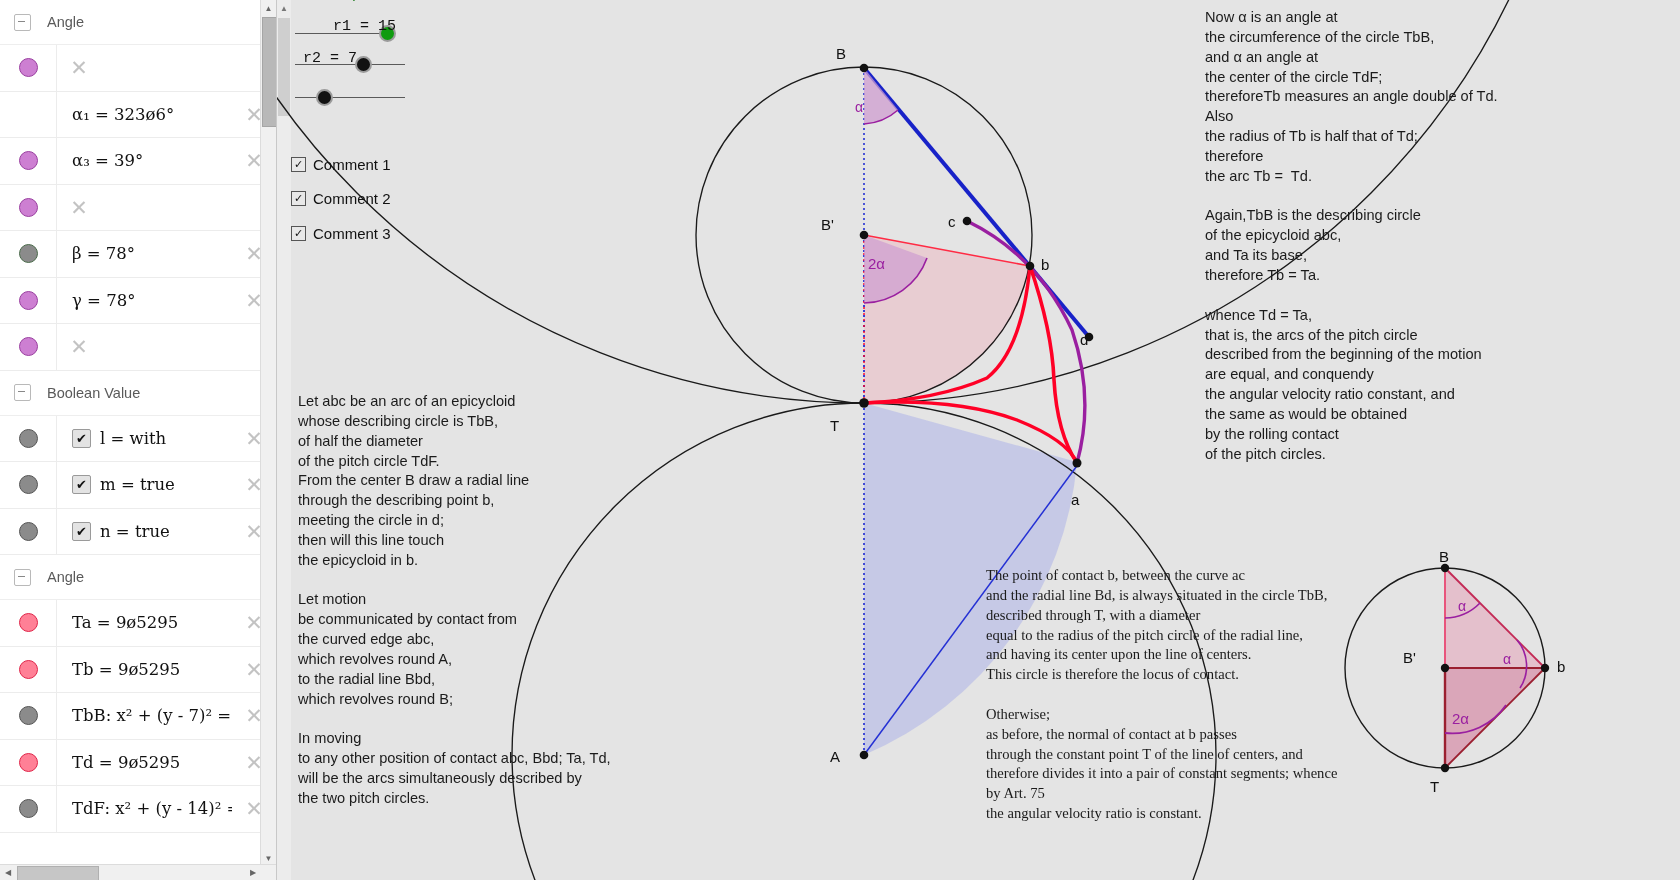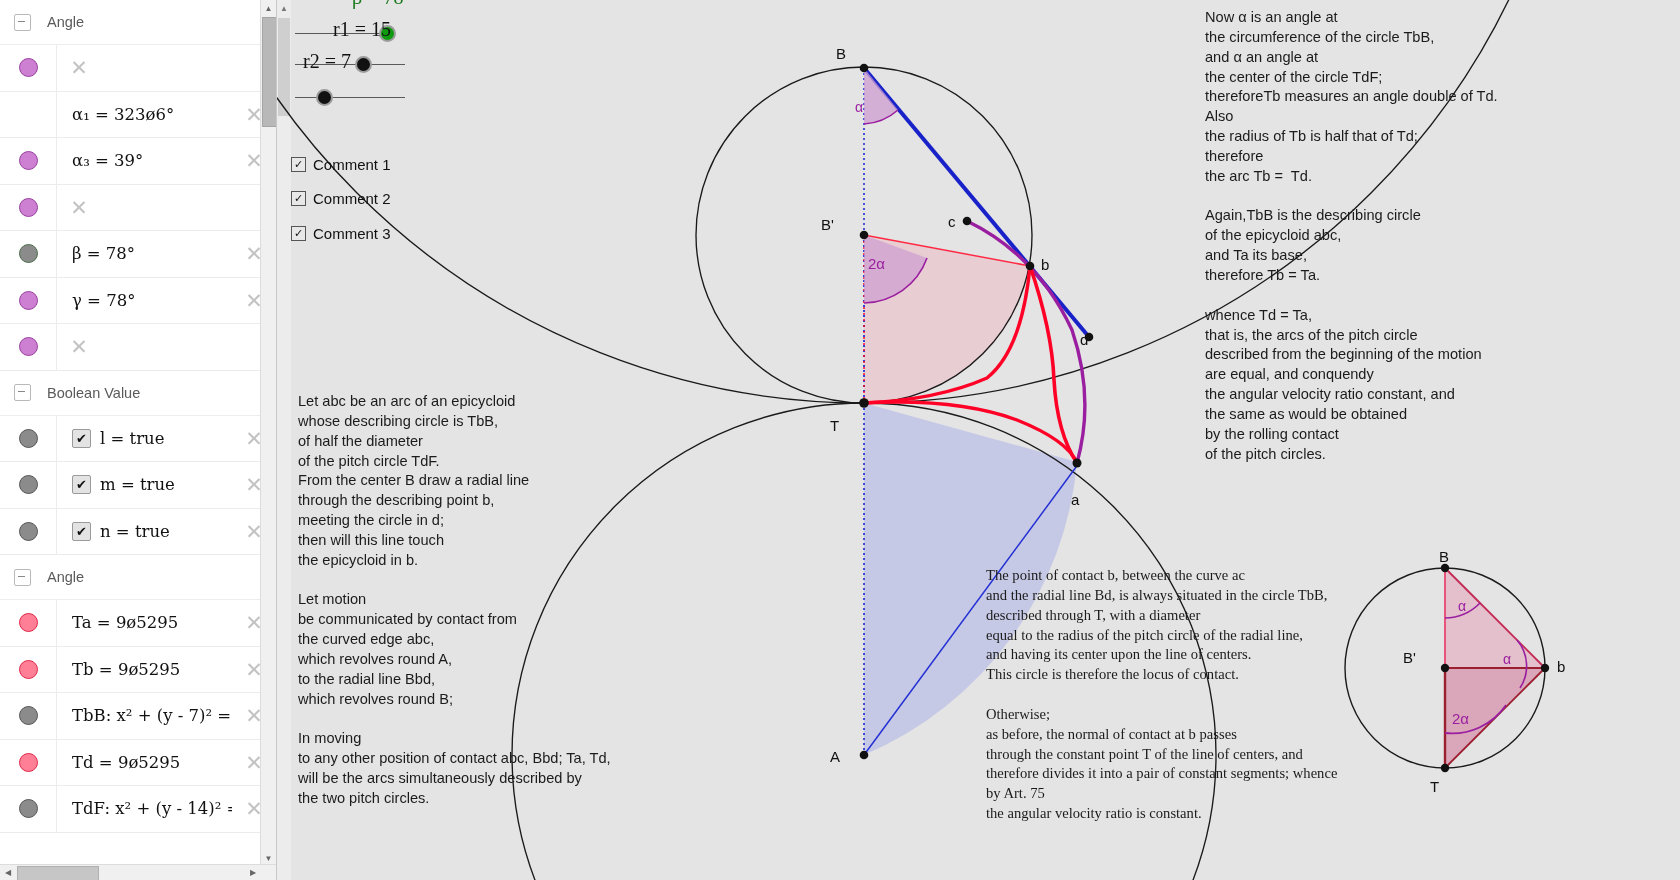--- a/index.html
+++ b/index.html
@@ -56,22 +56,22 @@
 
   svg#geo{position:absolute;left:0;top:0;width:1403px;height:880px;}
 
   
   .slider{position:absolute;}
   .slider .track{position:absolute;height:1px;background:#5a5a5a;top:0;left:0;}
   .slider .knob{position:absolute;width:17px;height:17px;border-radius:50%;
                 box-sizing:border-box;border:2px solid #9b9b9b;top:-8px;}
   .slider .knob.green{background:#0f9b0f;}
   .slider .knob.black{background:#111;}
-  .slider .cap{position:absolute;font-size:20px;white-space:nowrap;
-               font-family:Liberation Serif, serif;}
+  .slider .cap{position:absolute;font-size:15px;white-space:nowrap;
+               font-family:Liberation Mono, monospace;}
   .cap.green{color:#1c7a1c;}
   .cap.black{color:#111;}
 
   
   .cbrow{position:absolute;display:flex;align-items:center;font-size:15px;color:#111;}
   .cbbox{width:13px;height:13px;border:1.3px solid #555;background:#e8e8e8;margin-right:7px;
          display:inline-flex;align-items:center;justify-content:center;font-size:11px;
          line-height:1;color:#111;font-family:"DejaVu Sans",sans-serif;}
 
   
@@ -145,21 +145,21 @@
         <div class="grp">
           <div class="grp-toggle"></div>
           <div class="grp-title">Boolean Value</div>
         </div>
         <div class="row">
           <div class="row-dot">
             <div class="dot grey2"></div>
           </div>
           <div class="row-lbl">
             <span class="bchk">✔</span>
-            <span>l = true</span>
+            <span>l = with</span>
           </div>
           <div class="row-x">✕</div>
         </div>
         <div class="row">
           <div class="row-dot">
             <div class="dot grey2"></div>
           </div>
           <div class="row-lbl">
             <span class="bchk">✔</span>
             <span>m = true</span>

